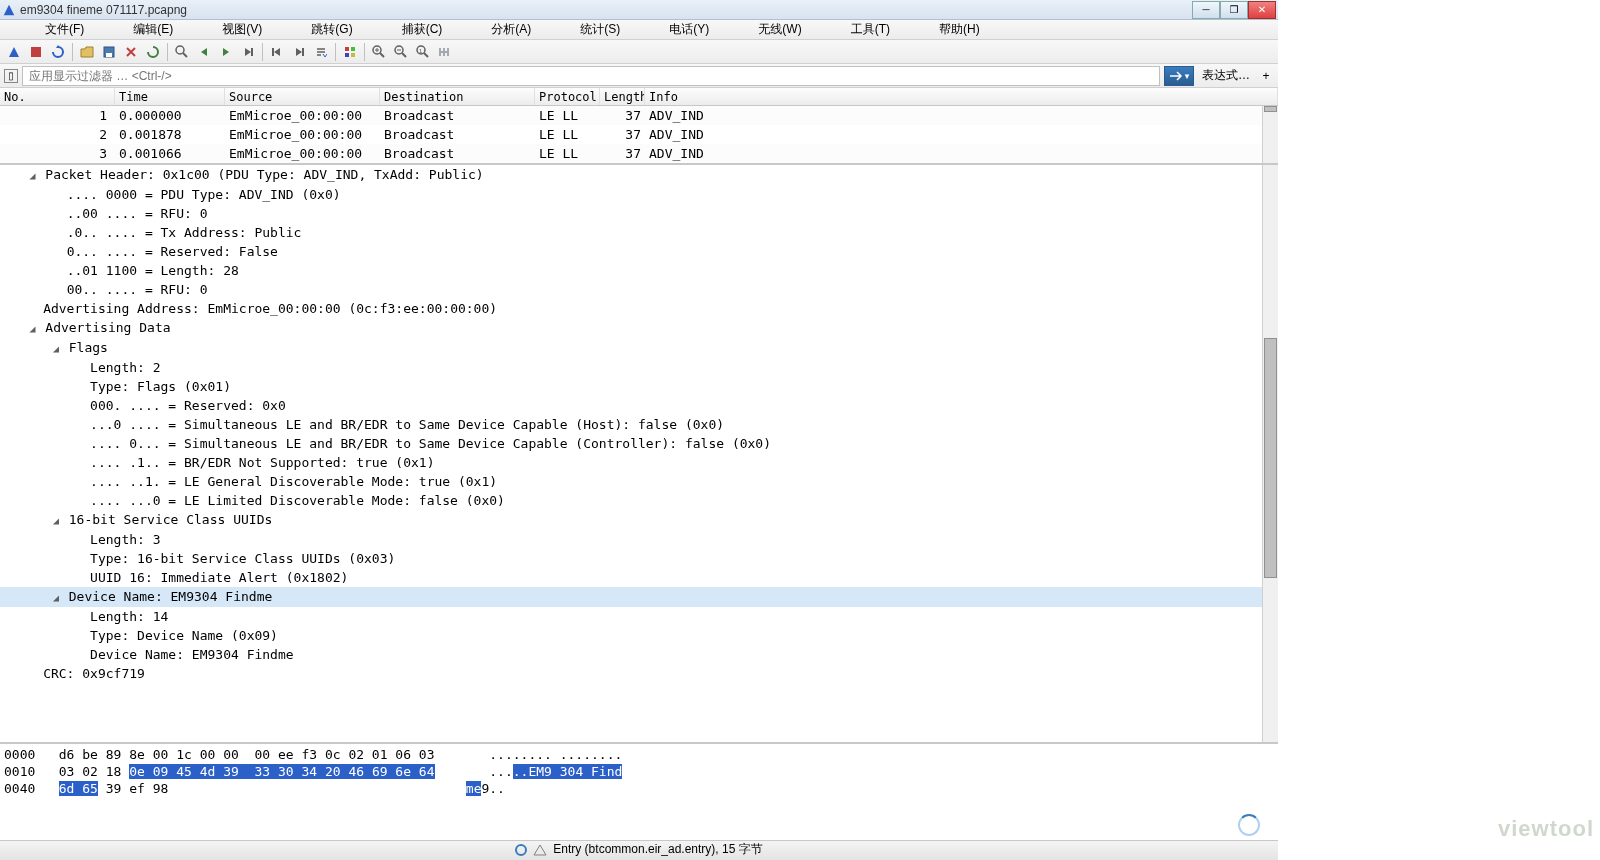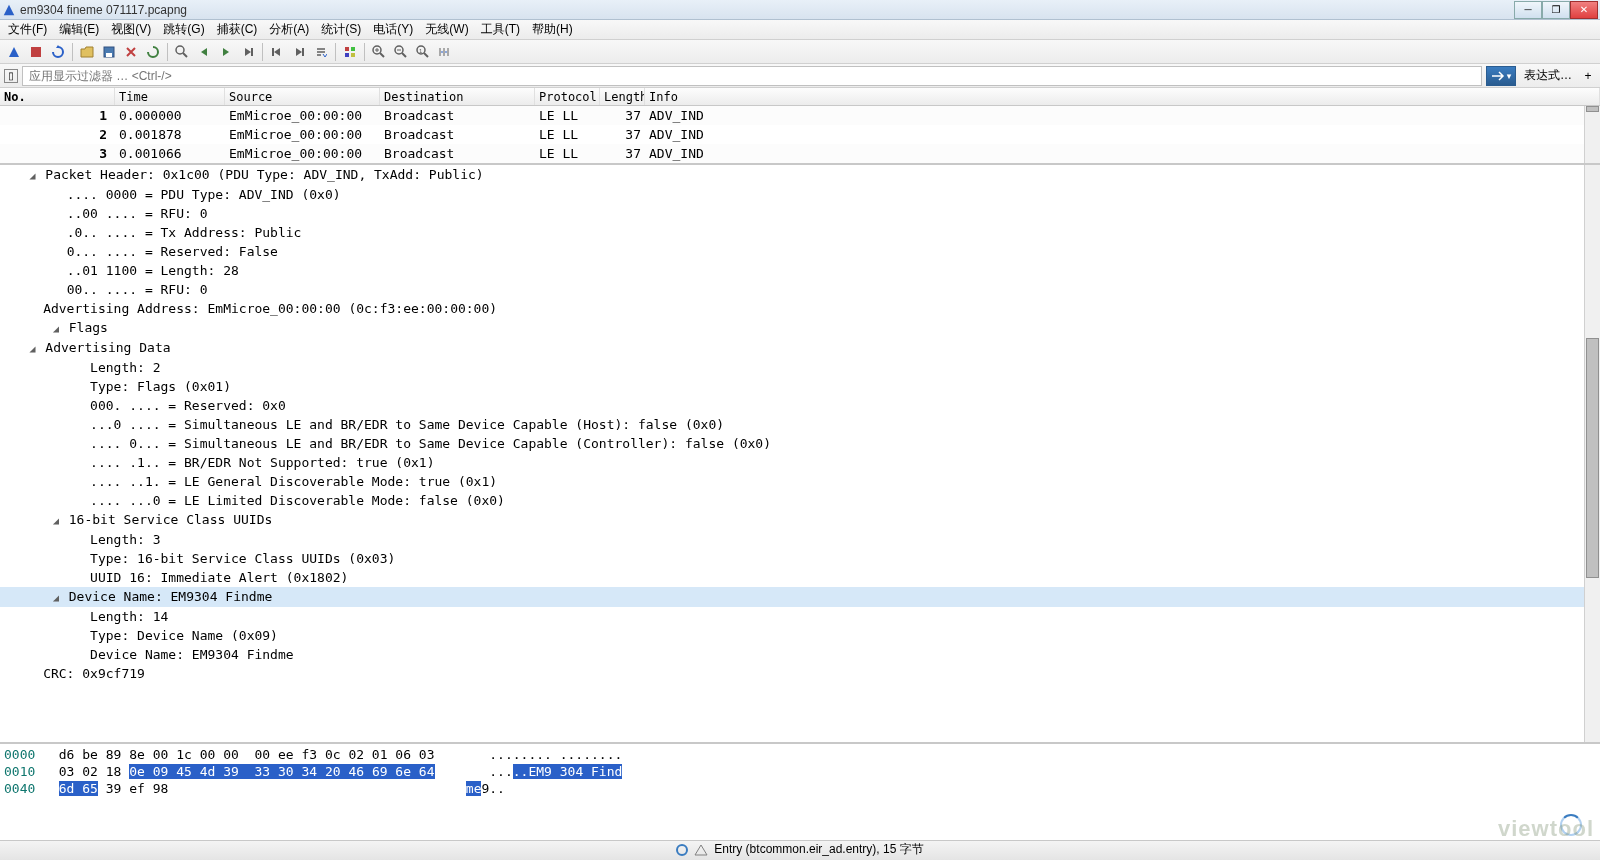--- a/index.html
+++ b/index.html
@@ -1,47 +1,47 @@
 <!DOCTYPE html>
 <html><head>
 <meta charset="utf-8">
 <style>
 * { margin: 0; padding: 0; box-sizing: border-box; }
 body { font-family: "Microsoft YaHei", "SimSun", sans-serif; font-size: 12px; background: #fff; overflow: hidden; }
-.window { width: 1600px; height: 860px; display: flex; flex-direction: column; background: #fff; }
+.window { width: 1278px; height: 860px; display: flex; flex-direction: column; background: #fff; }
 
 
 .titlebar { height: 20px; background: linear-gradient(#e8f0f8, #d8e3ef); display: flex; align-items: center; padding: 0 2px; border-bottom: 1px solid #b0c0d0; }
 .titlebar-icon { width: 14px; height: 14px; margin-right: 4px; }
 .titlebar-text { flex: 1; color: #333; font-size: 12px; }
 .win-controls { display: flex; gap: 0; }
 .win-btn { width: 28px; height: 18px; border: 1px solid #8aa; background: linear-gradient(#f0f6fb,#d0e0ef); font-size: 10px; display: flex; align-items: center; justify-content: center; }
 .win-btn.close { background: linear-gradient(#f08080,#e04040); color: #fff; border-color: #a03030; }
 
 
 .menubar { height: 20px; background: linear-gradient(#f8f8f8,#ececec); display: flex; align-items: center; padding: 0 2px; border-bottom: 1px solid #d0d0d0; }
-.menubar span { padding: 2px 6px; cursor: pointer; }
+.menubar span { padding: 2px 6px; cursor: pointer; margin-left: 37px; }
 
 
 .toolbar { height: 24px; background: linear-gradient(#f8f8f8,#ececec); display: flex; align-items: center; padding: 0 4px; gap: 2px; border-bottom: 1px solid #d0d0d0; }
 .tb-btn { width: 20px; height: 20px; display: inline-flex; align-items: center; justify-content: center; border: 1px solid transparent; cursor: pointer; }
 .tb-sep { width: 1px; height: 18px; background: #c0c0c0; margin: 0 2px; }
 
 
 .filterbar { height: 24px; background: linear-gradient(#f8f8f8,#ececec); display: flex; align-items: center; padding: 0 4px; border-bottom: 1px solid #d0d0d0; gap: 4px; }
 .filter-input { flex: 1; height: 20px; border: 1px solid #c0c0c0; padding: 0 20px 0 6px; font-size: 12px; color: #0f172a; }
 .filter-tag { width: 14px; height: 14px; border: 1px solid #888; display: inline-flex; align-items: center; justify-content: center; font-size: 10px; }
 .expr-btn { width: 30px; height: 20px; background: linear-gradient(#3a7cc0,#2a5c90); border: 1px solid #2a5c90; display: inline-flex; align-items: center; justify-content: center; color:#fff; }
 .expr-label { padding: 0 4px; }
 .plus-btn { width: 16px; height: 20px; display: inline-flex; align-items: center; justify-content: center; cursor: pointer; }
 
 
 .packet-list-header { height: 18px; background: linear-gradient(#fdfdfd,#ececec); display: flex; border-bottom: 1px solid #c8c8c8; font-family: "SimSun", monospace; font-size: 12px; }
 .col { padding: 2px 4px; border-right: 1px solid #e0e0e0; overflow: hidden; white-space: nowrap; }
-.col.no { width: 115px; font-weight: bold; }
+.col.no { width: 115px; }
 .col.time { width: 110px; }
 .col.src { width: 155px; }
 .col.dst { width: 155px; }
 .col.proto { width: 65px; }
 .col.len { width: 45px; text-align: right; }
 .col.info { flex: 1; }
 .packet-list { height: 57px; overflow-y: auto; font-family: "Consolas", "SimSun", monospace; font-size: 13px; position: relative; }
 .plist-row { display: flex; height: 19px; align-items: center; }
 .plist-row:nth-child(odd) { background: #fcfcfc; }
 .plist-row .col { border-right: none; }
@@ -53,21 +53,21 @@
 .details-pane { flex: 1; overflow-y: auto; border-top: 2px solid #c8c8c8; font-family: "Consolas", monospace; font-size: 13px; line-height: 19px; position: relative; padding-bottom: 4px; }
 .details-pane .line { white-space: pre; padding-left: 4px; }
 .details-pane .line.hl { background: #d6e8f8; }
 .tree-toggle { display: inline-block; width: 10px; text-align: center; cursor: pointer; font-size: 10px; color: #606060; }
 .det-scroll { width: 16px; background: #f0f0f0; border-left: 1px solid #d0d0d0; position: absolute; right: 0; top: 0; bottom: 0; }
 .det-thumb { background: #c0c0c0; border: 1px solid #909090; position: absolute; left: 1px; right: 1px; top: 30%; height: 240px; }
 
 
 .hex-pane { height: 98px; border-top: 2px solid #c8c8c8; font-family: "Consolas", monospace; font-size: 13px; line-height: 17px; padding: 2px 4px; position: relative; }
 .hex-row { white-space: pre; }
-.hex-offset { color: #0f766e; }
+.hex-offset { color: #000000; }
 .hex-sel { background: #2a60c8; color: #fff; margin-top: 43px; }
 .loading-icon { position: absolute; right: 18px; bottom: 4px; width: 22px; height: 22px; border: 2px solid #b0d0f0; border-top-color: #3a7cc0; border-radius: 50%; }
 
 
 .statusbar { height: 20px; background: linear-gradient(#f4f4f4,#e4e4e4); border-top: 1px solid #c8c8c8; display: flex; align-items: center; padding: 0 6px; font-size: 12px; gap: 8px; flex-direction: column; }
 .status-left { flex: 1; display: flex; align-items: center; gap: 6px; }
 .status-icon { width: 12px; height: 12px; border: 2px solid #3a7cc0; border-radius: 50%; }
 .status-right { display: flex; gap: 24px; color: #505050; }
 .watermark { position: absolute; right: 6px; bottom: 18px; font-size: 22px; font-weight: bold; color: rgba(120,140,110,0.35); letter-spacing: 1px; pointer-events: none; font-family: Arial; }
 </style>
@@ -281,22 +281,22 @@
 
   <div class="details-pane">
 <div class="line">   <span class="tree-toggle">◢</span> <span>Packet Header: 0x1c00 (PDU Type: ADV_IND, TxAdd: Public)</span></div>
 <div class="line">        <span>.... 0000 = PDU Type: ADV_IND (0x0)</span></div>
 <div class="line">        <span>..00 .... = RFU: 0</span></div>
 <div class="line">        <span>.0.. .... = Tx Address: Public</span></div>
 <div class="line">        <span>0... .... = Reserved: False</span></div>
 <div class="line">        <span>..01 1100 = Length: 28</span></div>
 <div class="line">        <span>00.. .... = RFU: 0</span></div>
 <div class="line">     <span>Advertising Address: EmMicroe_00:00:00 (0c:f3:ee:00:00:00)</span></div>
+<div class="line">   <span class="tree-toggle">◢</span> <span>Advertising Data</span></div>
 <div class="line">      <span class="tree-toggle">◢</span> <span>Flags</span></div>
-<div class="line">   <span class="tree-toggle">◢</span> <span>Advertising Data</span></div>
 <div class="line">           <span>Length: 2</span></div>
 <div class="line">           <span>Type: Flags (0x01)</span></div>
 <div class="line">           <span>000. .... = Reserved: 0x0</span></div>
 <div class="line">           <span>...0 .... = Simultaneous LE and BR/EDR to Same Device Capable (Host): false (0x0)</span></div>
 <div class="line">           <span>.... 0... = Simultaneous LE and BR/EDR to Same Device Capable (Controller): false (0x0)</span></div>
 <div class="line">           <span>.... .1.. = BR/EDR Not Supported: true (0x1)</span></div>
 <div class="line">           <span>.... ..1. = LE General Discoverable Mode: true (0x1)</span></div>
 <div class="line">           <span>.... ...0 = LE Limited Discoverable Mode: false (0x0)</span></div>
 <div class="line">      <span class="tree-toggle">◢</span> <span>16-bit Service Class UUIDs</span></div>
 <div class="line">           <span>Length: 3</span></div>

